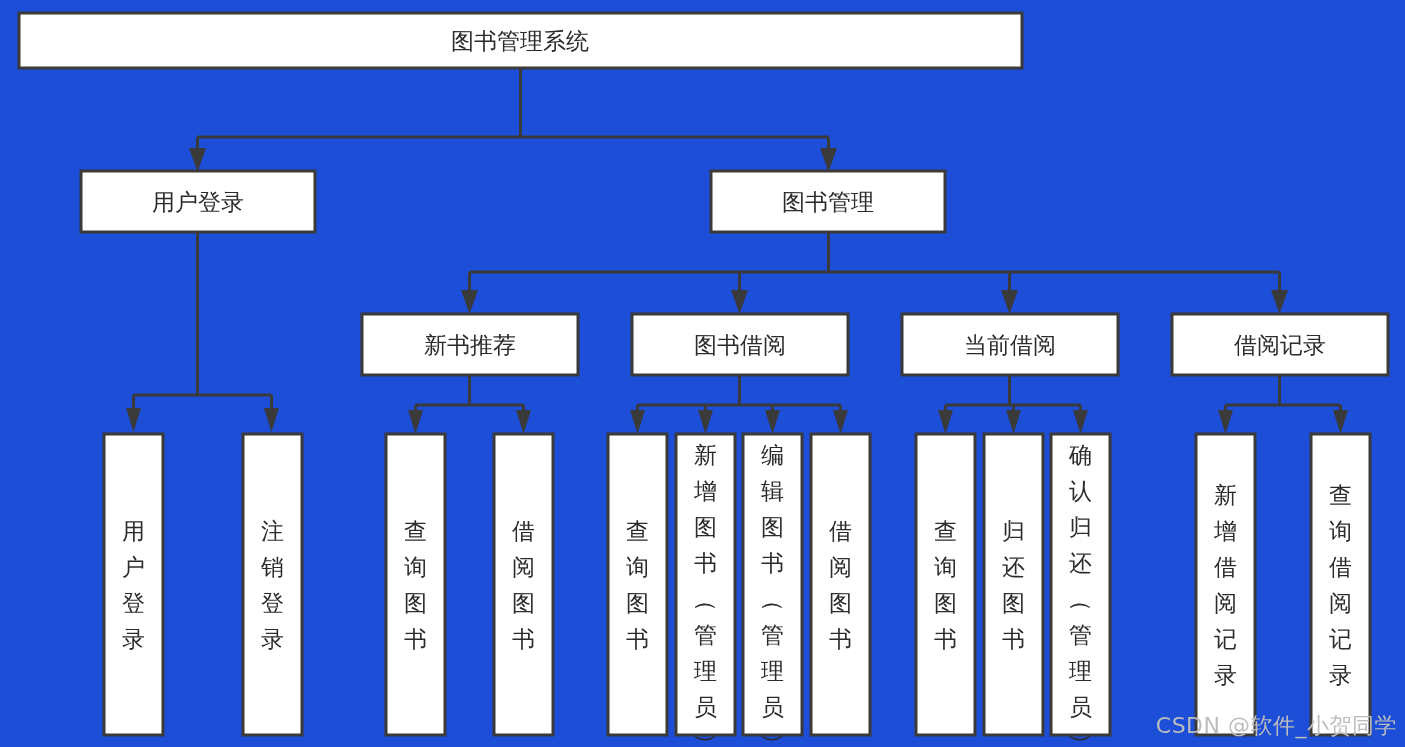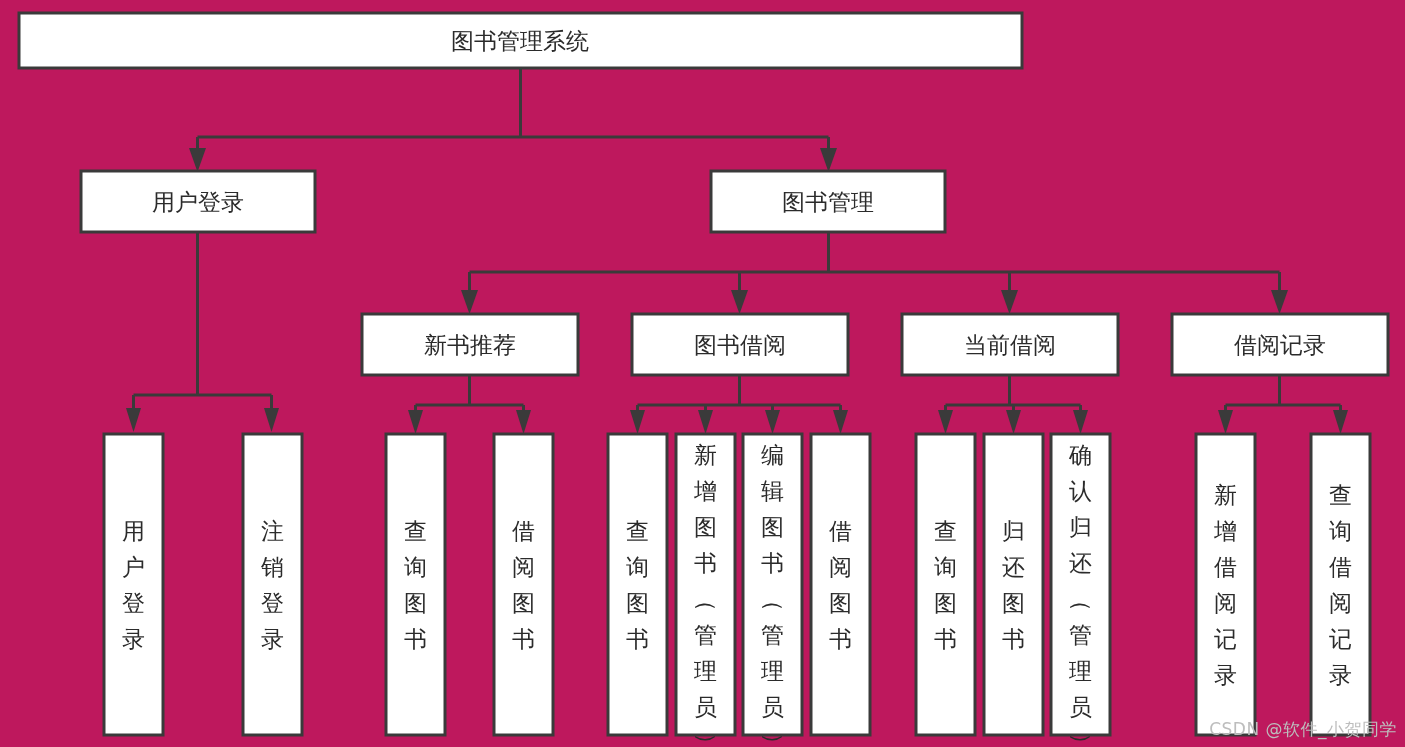--- a/index.html
+++ b/index.html
@@ -11,21 +11,21 @@
   body {
     width: 1405px;
     height: 747px;
     overflow: hidden;
     font-family: "DejaVu Sans", "Liberation Sans", sans-serif;
   }
   #diagram-root {
     position: relative;
     width: 1405px;
     height: 747px;
-    background: #be185d;
+    background: #1d4ed8;
   }
   svg#tree-svg {
     position: absolute;
     top: 0;
     left: 0;
     width: 1405px;
     height: 747px;
     display: block;
   }
   .node-box {
@@ -54,21 +54,21 @@
     font-family: "DejaVu Sans", "Liberation Sans", sans-serif;
     font-size: 23px;
     fill: #2b2b2b;
     text-anchor: middle;
   }
   .watermark {
     position: absolute;
     right: 8px;
     bottom: 6px;
     font-family: "DejaVu Sans", "Liberation Sans", sans-serif;
-    font-size: 17px;
+    font-size: 22px;
     color: #bdbdbd;
     letter-spacing: 0.5px;
     white-space: nowrap;
     pointer-events: none;
   }
 </style>
 </head>
 <body>
 
 <div id="diagram-root">

